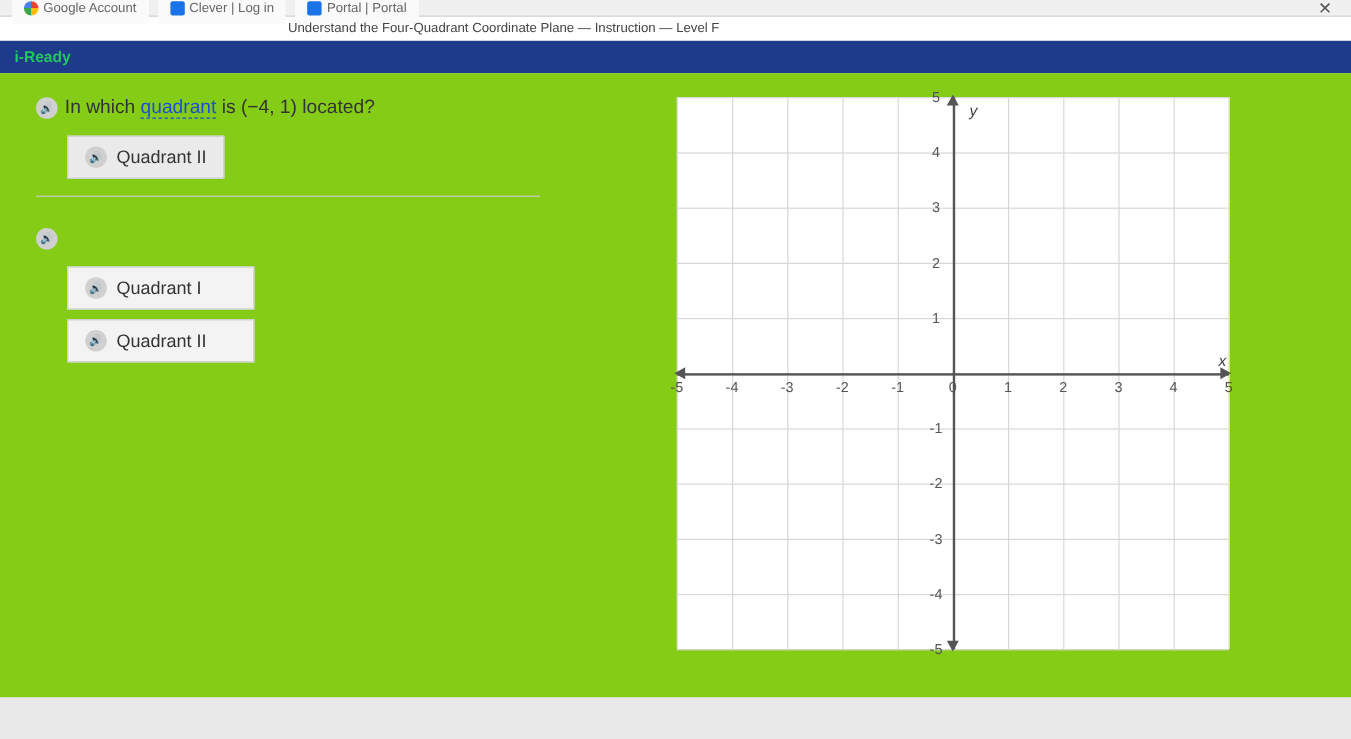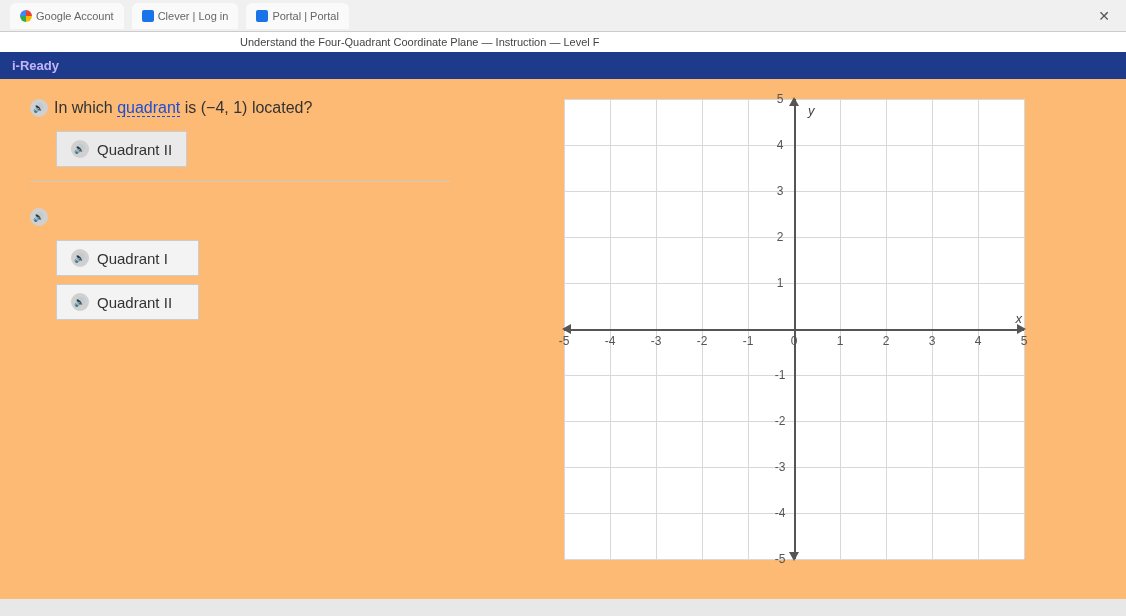--- a/index.html
+++ b/index.html
@@ -7,21 +7,21 @@
       font-family: Arial, Helvetica, sans-serif;
       background: #e8e8e8;
       width: 1126px;
       height: 616px;
       overflow: hidden;
       position: relative;
     }
     .browser-tabs {
       display: flex;
       background: #f0f0f0;
-      height: 32px;
+      height: 14px;
       align-items: center;
       padding: 0 10px;
       gap: 8px;
       border-bottom: 1px solid #ccc;
     }
     .tab {
       display: flex;
       align-items: center;
       gap: 4px;
       padding: 4px 10px;
@@ -44,28 +44,28 @@
       cursor: pointer;
     }
     .lesson-bar {
       background: #fff;
       padding: 4px 20px 4px 240px;
       font-size: 11px;
       color: #444;
     }
     .blue-bar {
       background: #1e3a8a;
-      color: #c4b5fd;
+      color: #22c55e;
       padding: 6px 12px;
       font-size: 13px;
       font-weight: bold;
     }
     .content {
       display: flex;
-      background: #fdba74;
+      background: #84cc16;
       padding: 20px 30px;
       gap: 42px;
       min-height: 520px;
     }
     .left-col {
       flex: 0 0 420px;
     }
     .question-block {
       margin-bottom: 26px;
     }
@@ -103,21 +103,21 @@
     }
     .option-btn {
       display: flex;
       align-items: center;
       gap: 8px;
       background: #f3f3f3;
       border: 1px solid #ccc;
       padding: 8px 14px;
       font-size: 15px;
       color: #333;
-      width: 143px;
+      width: 156px;
       cursor: pointer;
     }
     .selected-answer {
       display: inline-flex;
       align-items: center;
       gap: 8px;
       background: #eaeaea;
       border: 1px solid #ccc;
       padding: 8px 14px;
       font-size: 15px;

